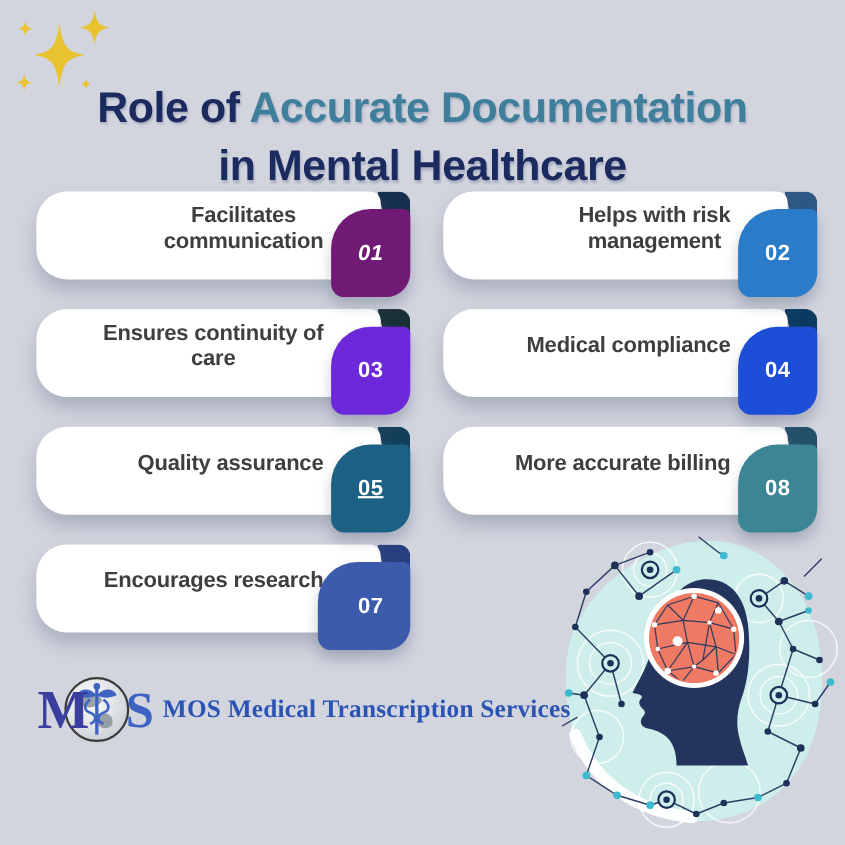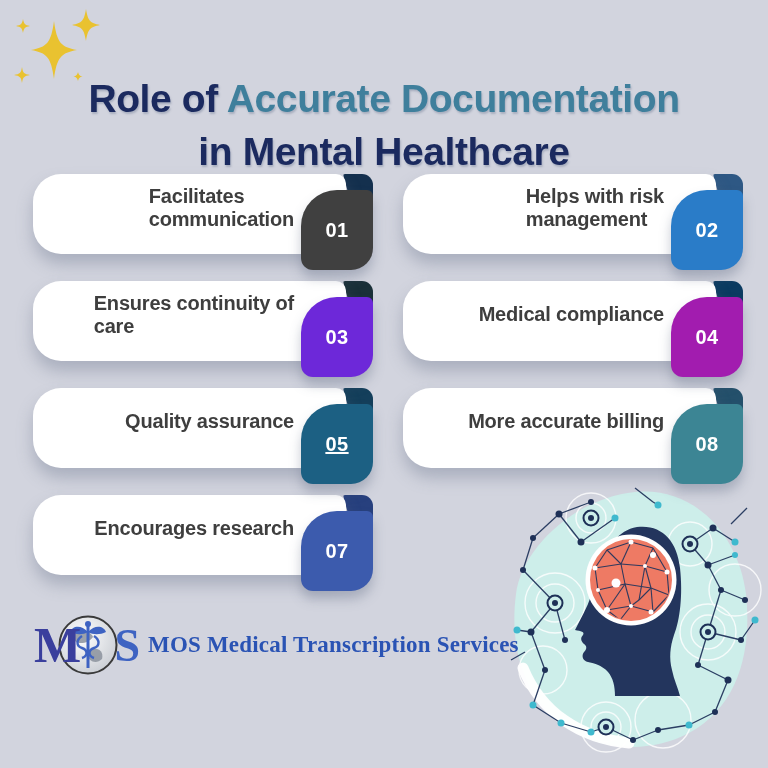--- a/index.html
+++ b/index.html
@@ -32,21 +32,21 @@
     clip-path:polygon(0 0,100% 0,100% 100%,38% 100%);
   }
   .card .plate{
     position:absolute;left:0;top:0;width:313px;height:80px;z-index:1;
     background:#fff;border-radius:28px 10px 16px 28px;
     box-shadow:0 10px 16px rgba(105,115,140,.38);
   }
   .card .label{
     position:absolute;inset:0;display:flex;align-items:center;justify-content:flex-end;
     padding:0 52px 12px 34px;box-sizing:border-box;
-    text-align:left;white-space:pre-line;
+    text-align:center;white-space:pre-line;
     font-size:20px;font-weight:bold;line-height:1.16;letter-spacing:-0.2px;
     color:var(--cardText,#3e3e3e);
   }
   .card .badge{
     position:absolute;right:0;top:16px;width:72px;height:80px;z-index:2;
     border-radius:36px 6px 22px 12px;
     display:flex;align-items:center;justify-content:center;
     color:#fff;font-size:20px;font-weight:bold;letter-spacing:.5px;
     box-shadow:0 8px 12px rgba(90,100,125,.35);
   }
@@ -85,21 +85,21 @@
   <span class="t-navy">in Mental Healthcare</span>
 </h1>
 
 <div class="cards">
   <div class="card">
     <div class="fold" style="background: rgb(20, 48, 78);"></div>
     <div class="plate">
       <div class="label">Facilitates
 communication</div>
     </div>
-    <div class="badge" style="background: #404040;">01</div>
+    <div class="badge" style="background: #701a75; font-style: italic;">01</div>
   </div>
   <div class="card">
     <div class="fold" style="background: rgb(46, 88, 132);"></div>
     <div class="plate">
       <div class="label">Helps with risk
 management</div>
     </div>
     <div class="badge" style="background: rgb(42, 124, 200);">02</div>
   </div>
   <div class="card">
@@ -108,42 +108,42 @@
       <div class="label">Ensures continuity of
 care</div>
     </div>
     <div class="badge" style="background: #6d28d9; margin-left: 40px;">03</div>
   </div>
   <div class="card">
     <div class="fold" style="background: rgb(11, 59, 97);"></div>
     <div class="plate">
       <div class="label">Medical compliance</div>
     </div>
-    <div class="badge" style="background: #a21caf;">04</div>
+    <div class="badge" style="background: #1d4ed8;">04</div>
   </div>
   <div class="card">
     <div class="fold" style="background: rgb(20, 63, 91);"></div>
     <div class="plate">
       <div class="label">Quality assurance</div>
     </div>
     <div class="badge" style="background: rgb(28, 96, 131); text-decoration: underline;">05</div>
   </div>
   <div class="card">
     <div class="fold" style="background: rgb(36, 80, 107);"></div>
     <div class="plate">
       <div class="label">More accurate billing</div>
     </div>
     <div class="badge" style="background: rgb(60, 133, 148);">08</div>
   </div>
   <div class="card">
     <div class="fold" style="background: rgb(39, 64, 126);"></div>
     <div class="plate">
       <div class="label">Encourages research</div>
     </div>
-    <div class="badge" style="background: rgb(60, 91, 173);">07</div>
+    <div class="badge" style="background: rgb(60, 91, 173); padding-left: 12px;">07</div>
   </div>
 </div>
 
 <svg class="illus" viewBox="0 0 262 286" aria-hidden="true">
 
   <path d="M132 12C192 6 236 56 243 114C249 170 236 226 186 253C140 277 84 269 49 236C17 206 7 160 13 114C19 68 72 18 132 12Z" fill="#cdeeea"></path>
 
   <path d="M20 188C38 232 76 258 126 263" stroke="#ffffff" stroke-width="11" fill="none" stroke-linecap="round" opacity="0.95"></path>
 
   <g stroke="#ffffff" stroke-width="1.4" fill="none" opacity="0.8">

